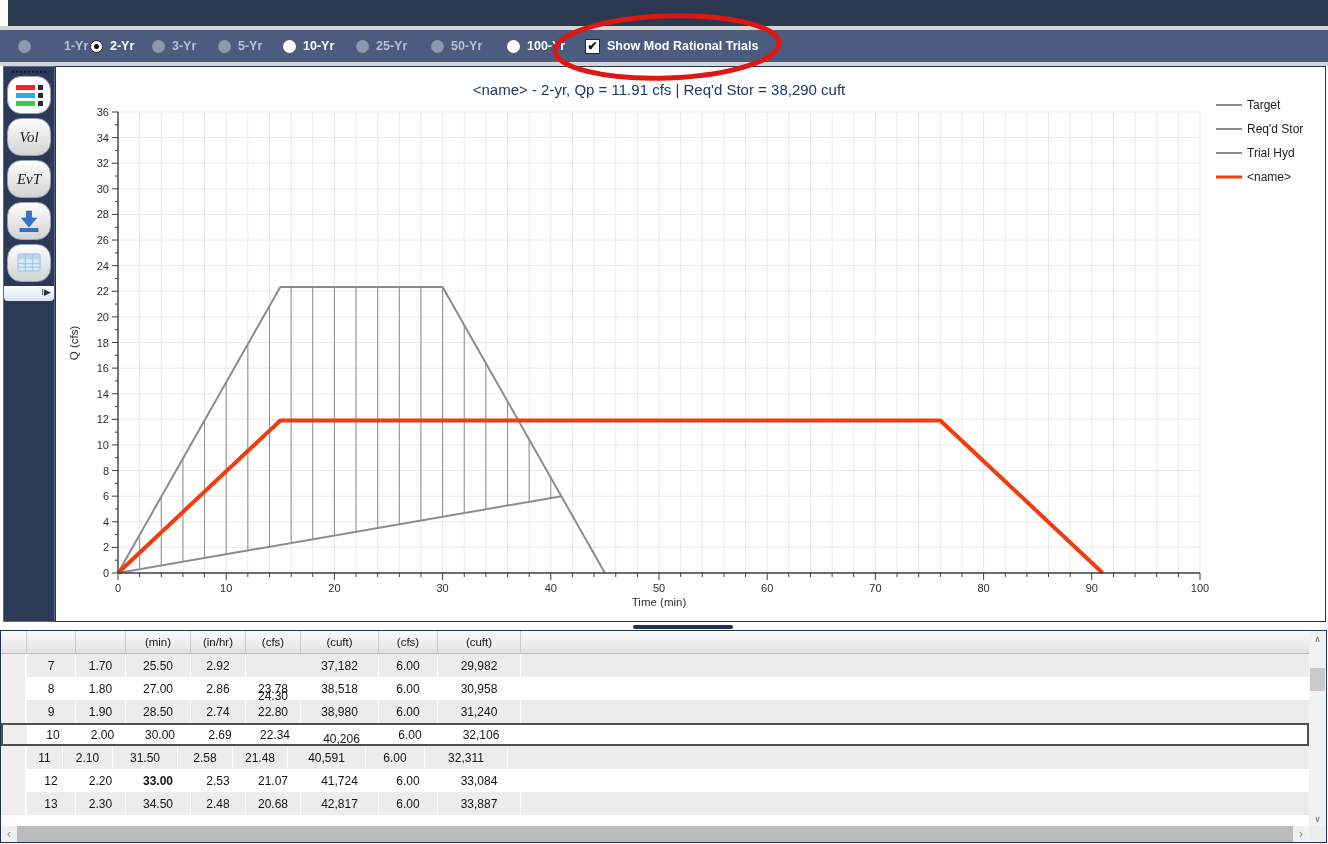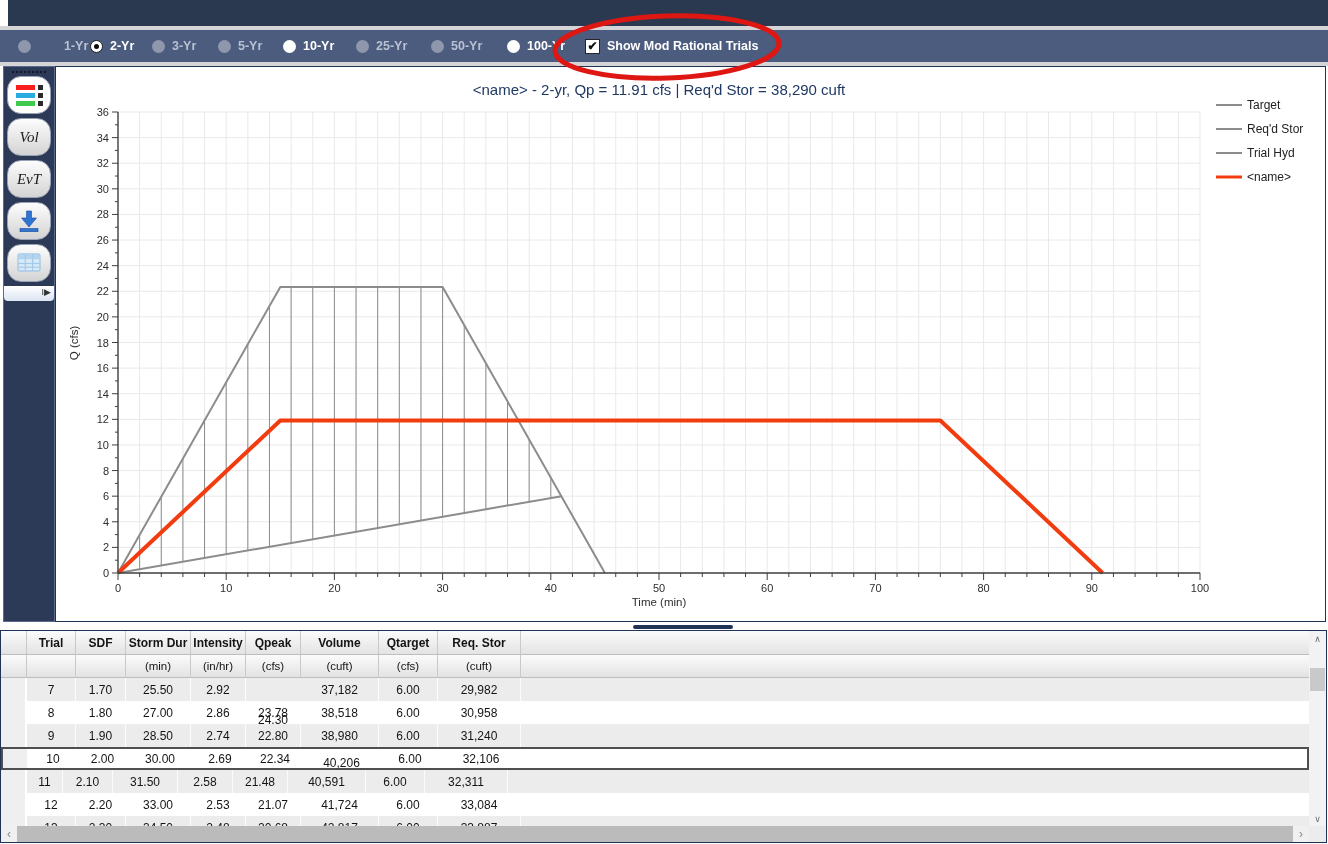--- a/index.html
+++ b/index.html
@@ -402,32 +402,20 @@
         <text x="1191" y="114" font-size="12" fill="#222222">&lt;name&gt;</text>
       </svg>
   </div>
 
   <div class="abs splitter">
     <div class="handle"></div>
   </div>
 
   <div class="abs tablepanel">
     <div class="abs tbody" id="tbody">
-        <div class="trow thead">
-          <div class="hcell" style="width: 26px;"></div>
-          <div class="hcell" style="width: 49px;">Trial</div>
-          <div class="hcell" style="width: 50px;">SDF</div>
-          <div class="hcell" style="width: 65px;">Storm Dur</div>
-          <div class="hcell" style="width: 55px;">Intensity</div>
-          <div class="hcell" style="width: 55px;">Qpeak</div>
-          <div class="hcell" style="width: 78px;">Volume</div>
-          <div class="hcell" style="width: 59px;">Qtarget</div>
-          <div class="hcell" style="width: 83px;">Req. Stor</div>
-          <div class="hcell fillc"></div>
-        </div>
         <div class="trow tunits">
           <div class="hcell" style="width: 26px;"></div>
           <div class="hcell" style="width: 49px;"></div>
           <div class="hcell" style="width: 50px;"></div>
           <div class="hcell" style="width: 65px;">(min)</div>
           <div class="hcell" style="width: 55px;">(in/hr)</div>
           <div class="hcell" style="width: 55px;">(cfs)</div>
           <div class="hcell" style="width: 78px;">(cuft)</div>
           <div class="hcell" style="width: 59px;">(cfs)</div>
           <div class="hcell" style="width: 83px;">(cuft)</div>
@@ -490,21 +478,21 @@
           <div class="tcell" style="width: 55px;">21.48</div>
           <div class="tcell" style="width: 78px;">40,591</div>
           <div class="tcell" style="width: 59px;">6.00</div>
           <div class="tcell" style="width: 83px;">32,311</div>
           <div class="tcell fillc"></div>
         </div>
         <div class="trow w">
           <div class="tcell rh" style="width: 26px;"></div>
           <div class="tcell" style="width: 49px;">12</div>
           <div class="tcell" style="width: 50px;">2.20</div>
-          <div class="tcell" style="width: 65px;">33.00</div>
+          <div class="tcell" style="width: 65px; font-weight: bold;">33.00</div>
           <div class="tcell" style="width: 55px;">2.53</div>
           <div class="tcell" style="width: 55px;">21.07</div>
           <div class="tcell" style="width: 78px;">41,724</div>
           <div class="tcell" style="width: 59px;">6.00</div>
           <div class="tcell" style="width: 83px;">33,084</div>
           <div class="tcell fillc"></div>
         </div>
         <div class="trow g">
           <div class="tcell rh" style="width: 26px;"></div>
           <div class="tcell" style="width: 49px;">13</div>

